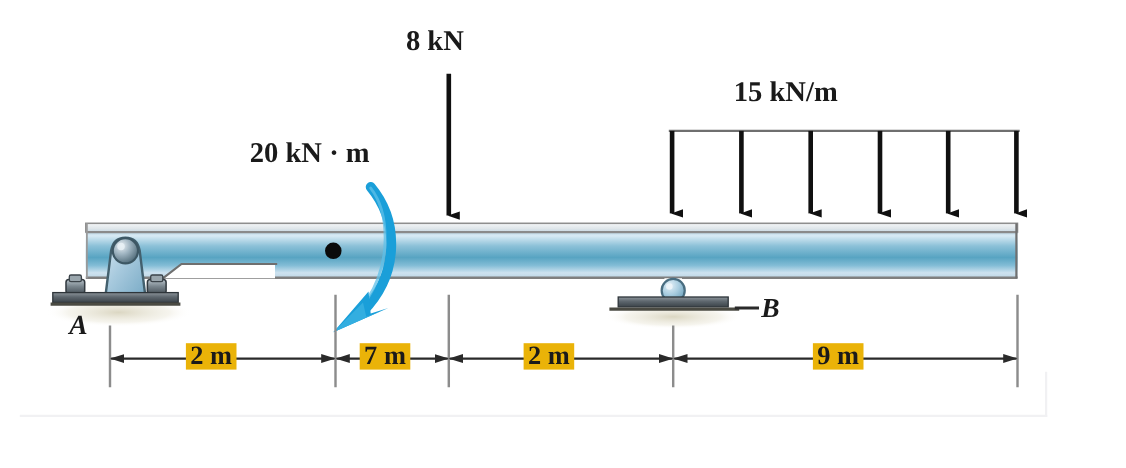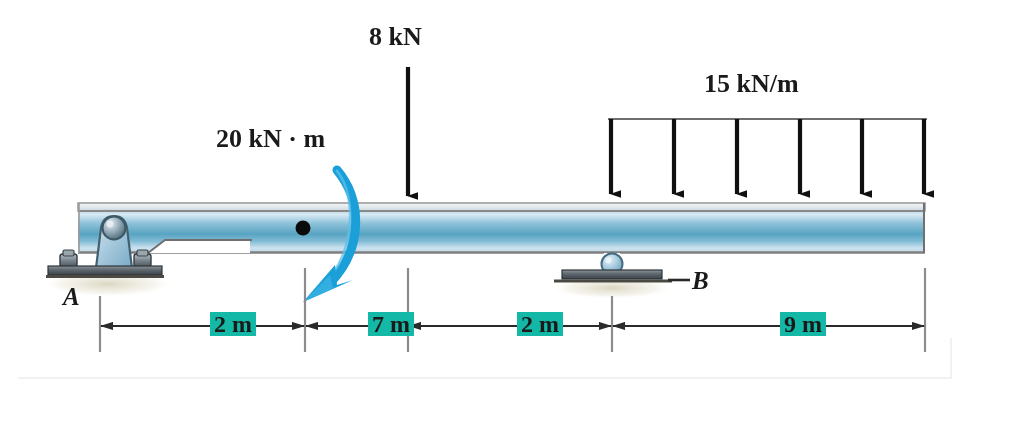--- a/index.html
+++ b/index.html
@@ -28,23 +28,22 @@
   }
   .lbl-load {
     font-size: 26px;
     font-weight: 700;
     font-family: "Liberation Serif", "DejaVu Serif", serif;
   }
   .lbl-dim {
     font-size: 24px;
     font-weight: 700;
     font-family: "Liberation Serif", "DejaVu Serif", serif;
-    background: #14b8a6;
+    background: #eab308;
     padding: 0 4px;
-    margin-left: 41px;
   }
   .lbl-pt {
     font-size: 25px;
     font-weight: 700;
     font-style: italic;
     font-family: "Liberation Serif", "DejaVu Serif", serif;
   }
 </style>
 </head>
 <body>
@@ -193,23 +192,23 @@
 
       <line x1="101" y1="326" x2="304" y2="326" stroke="#2a2a2a" stroke-width="2.2" marker-start="url(#dimArrowL)" marker-end="url(#dimArrowR)"></line>
       <line x1="306" y1="326" x2="407" y2="326" stroke="#2a2a2a" stroke-width="2.2" marker-start="url(#dimArrowL)" marker-end="url(#dimArrowR)"></line>
       <line x1="409" y1="326" x2="611" y2="326" stroke="#2a2a2a" stroke-width="2.2" marker-start="url(#dimArrowL)" marker-end="url(#dimArrowR)"></line>
       <line x1="613" y1="326" x2="924" y2="326" stroke="#2a2a2a" stroke-width="2.2" marker-start="url(#dimArrowL)" marker-end="url(#dimArrowR)"></line>
     </g>
   </svg>
 
   <div class="lbl lbl-load" style="left:369px; top:24px;">8 kN</div>
 
-  <div class="lbl lbl-load" style="left:216px; top:126px;">20 kN · m</div>
-
-  <div class="lbl lbl-load" style="left:704px; top:71px;">15 kN/m</div>
+  <div class="lbl lbl-load" style="left:227px; top:126px;">20 kN · m</div>
+
+  <div class="lbl lbl-load" style="left:667px; top:71px;">15 kN/m</div>
 
   <div class="lbl lbl-pt" style="left:63px; top:284px;">A</div>
 
   <div class="lbl lbl-pt" style="left:692px; top:268px;">B</div>
 
   <div class="lbl lbl-dim" style="left:169px; top:312px;">2 m</div>
 
   <div class="lbl lbl-dim" style="left:327px; top:312px;">7 m</div>
 
   <div class="lbl lbl-dim" style="left:476px; top:312px;">2 m</div>

